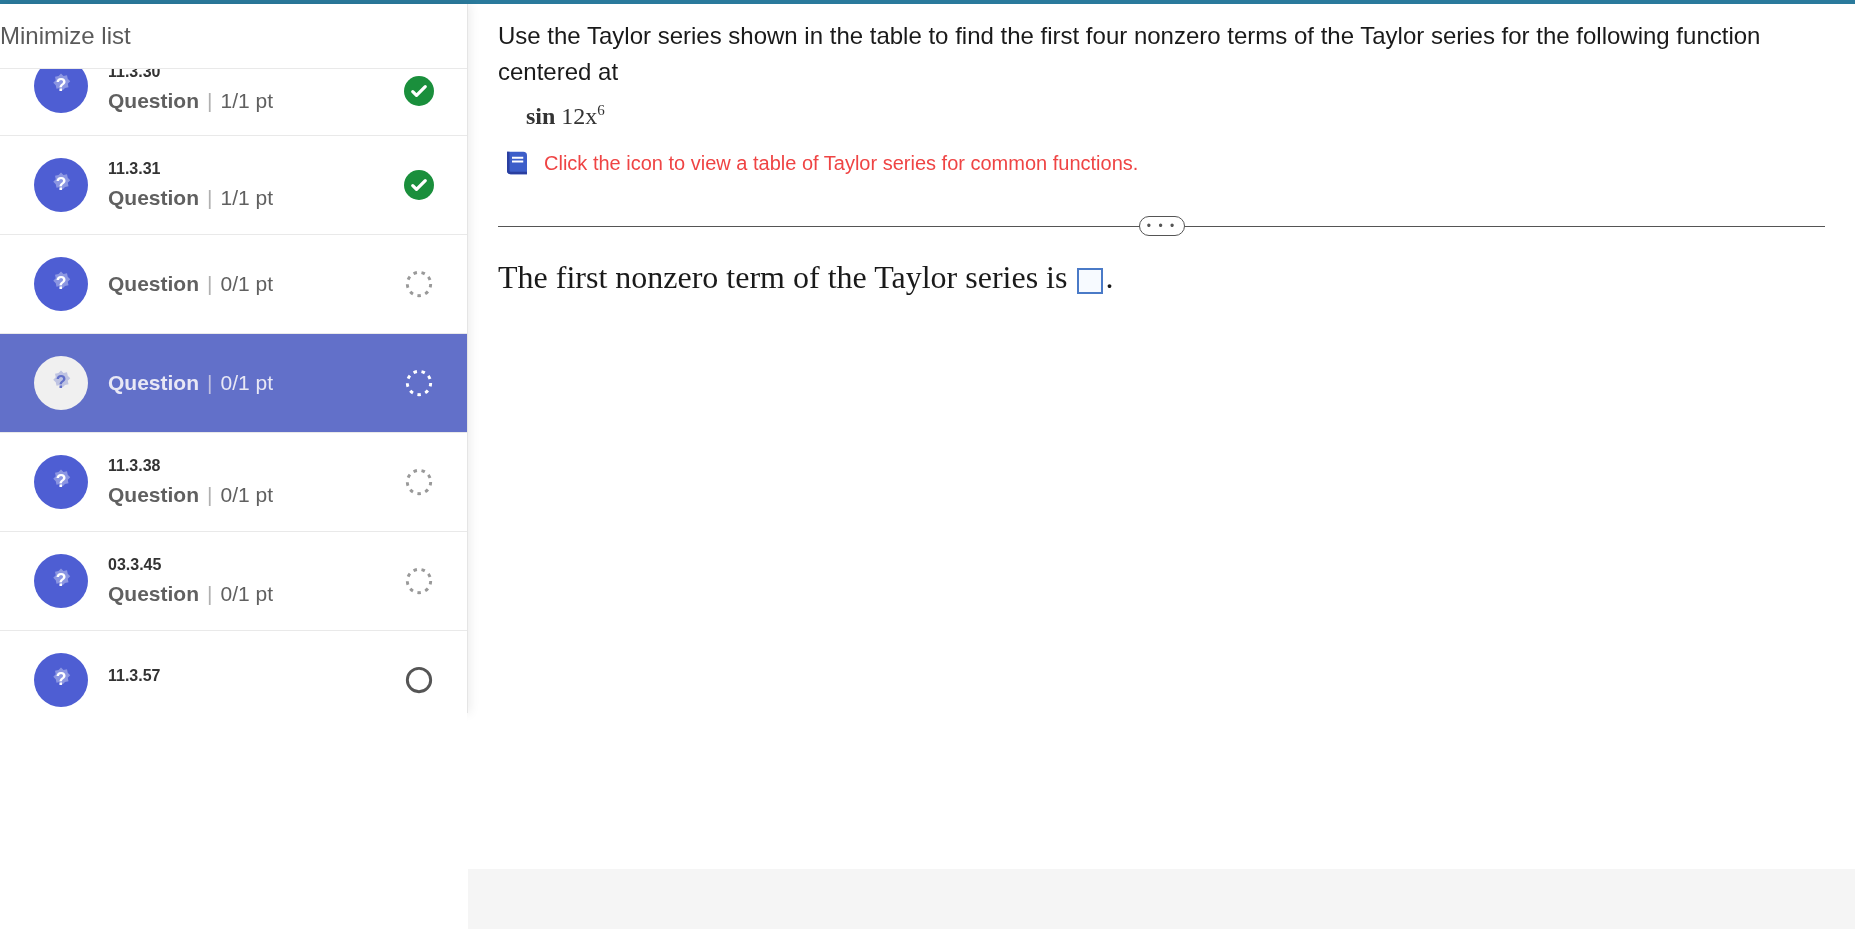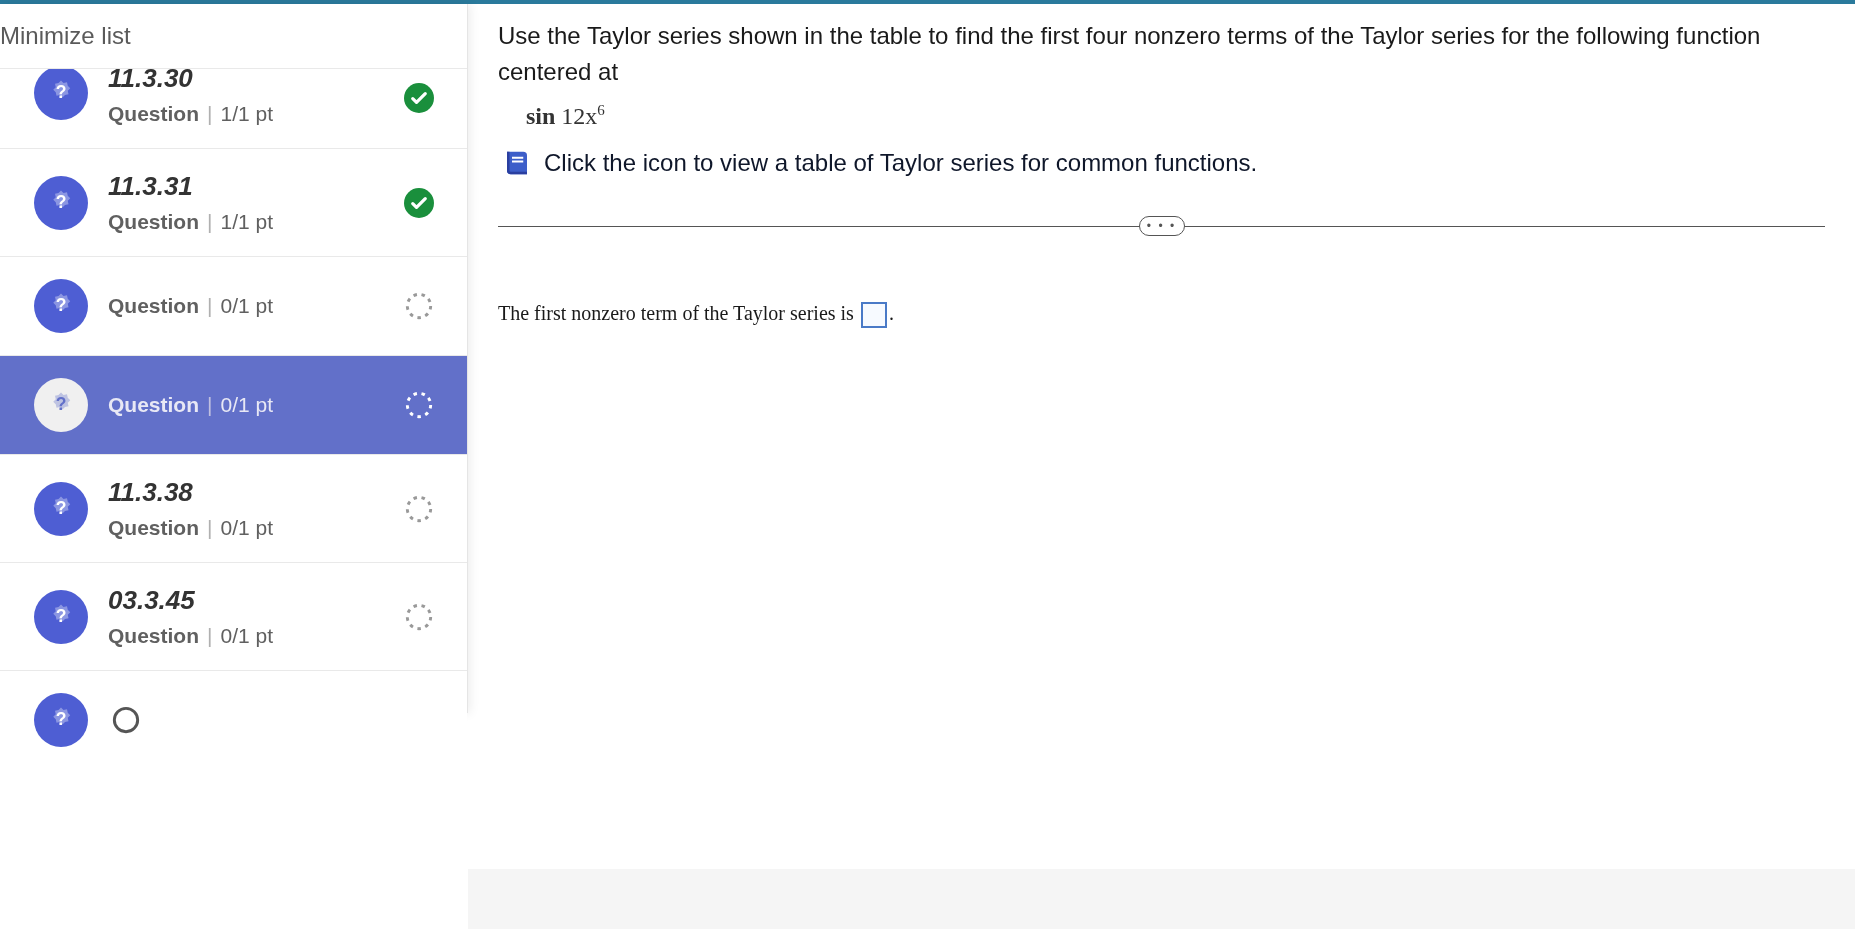--- a/index.html
+++ b/index.html
@@ -16,46 +16,46 @@
 
 .qlist { overflow-y: auto; height: 680px; }
 
 .qitem { display: flex; align-items: center; padding: 22px 30px 22px 34px; border-bottom: 1px solid #e9e9e9; background: #fff; cursor: pointer; }
 .qitem.selected { background: #6270c9; color: #fff; }
 .qitem .icon-wrap { width: 54px; height: 54px; border-radius: 50%; background: #4e5ed3; display: flex; align-items: center; justify-content: center; flex-shrink: 0; margin-right: 20px; }
 .qitem.selected .icon-wrap { background: #f0f0f0; }
 .qitem.partial .icon-wrap { position: relative; }
 
 .qitem .qtext { flex: 1; }
-.qitem .qnum { font-size: 26px; font-weight: 700; color: #333; margin-bottom: 8px; font-style: italic; }
+.qitem .qnum { font-size: 16px; font-weight: 700; color: #333; margin-bottom: 8px; }
 .qitem.selected .qnum { color: #fff; }
 .qitem .qmeta { font-size: 21px; color: #606060; }
 .qitem .qmeta .sep { margin: 0 8px; color: #b0b0b0; }
 .qitem.selected .qmeta { color: #e8e8f5; }
 .qitem.selected .qmeta .sep { color: #c0c0e0; }
 .qitem .qlabel { font-weight: 700; }
 
 .status-col { width: 36px; display: flex; align-items: center; justify-content: center; }
 
 .main { flex: 1; padding: 14px 30px; position: relative; }
 
 .prompt { font-size: 24px; color: #1a1a1a; line-height: 1.5; }
 .func { margin-top: 12px; margin-left: 28px; font-size: 24px; font-family: 'Times New Roman', serif; }
 .func .bold { font-weight: 700; }
 .func sup { font-size: 15px; vertical-align: super; }
 
 .hint-row { display: flex; align-items: center; margin-top: 18px; margin-left: 4px; }
 .book-icon { width: 30px; height: 30px; margin-right: 12px; flex-shrink: 0; }
-.hint-text { font-size: 24px; color: #0f172a; }
+.hint-text { font-size: 20px; color: #ef4444; }
 
 .divider-row { margin-top: 38px; position: relative; height: 20px; }
 .divider-line { border-top: 1.5px solid #555; width: 100%; position: absolute; top: 10px; }
 .divider-pill { position: absolute; left: 50%; transform: translateX(-50%); top: 0; width: 46px; height: 20px; background: #fff; border: 1.5px solid #555; border-radius: 10px; display: flex; align-items: center; justify-content: center; font-size: 12px; letter-spacing: 2px; color: #555; }
 
-.answer-row { margin-top: 66px; font-size: 20px; font-family: 'Times New Roman', serif; color: #1a1a1a; }
+.answer-row { margin-top: 23px; font-size: 32px; font-family: 'Times New Roman', serif; color: #1a1a1a; }
 .answer-input { display: inline-block; width: 26px; height: 26px; border: 2px solid #4a7ac7; background: #f7faff; vertical-align: middle; margin: 0 2px; }
 
 
 .bottom-fade { position: absolute; bottom: 0; left: 468px; right: 0; height: 60px; background: #f5f5f5; }
 
 
 </style>
 </head>
 <body>
 
@@ -187,20 +187,23 @@
             </svg>
         </div>
       </div>
 
       <div class="qitem" style="border-bottom:none;">
         <div class="icon-wrap">
           <svg width="30" height="30" viewBox="0 0 24 24">
               <path fill="#fff" d="M12 2l2 2 2.8-.6.6 2.8 2 2-2 2 .6 2.8-2.8.6-2 2-2-2-2.8.6-.6-2.8-2-2 2-2-.6-2.8 2.8-.6z" opacity=".35"></path>
               <text x="12" y="16" text-anchor="middle" fill="#fff" font-size="14" font-weight="bold">?</text>
             </svg>
+        </div>
+        <div class="qtext">
+          <div class="qnum">11.3.57</div>
         </div>
         <div class="status-col">
           <svg width="28" height="28" viewBox="0 0 24 24">
               <circle cx="12" cy="12" r="10" fill="none" stroke="#555" stroke-width="2.5"></circle>
             </svg>
         </div>
       </div>
 
     </div>
   </div>

